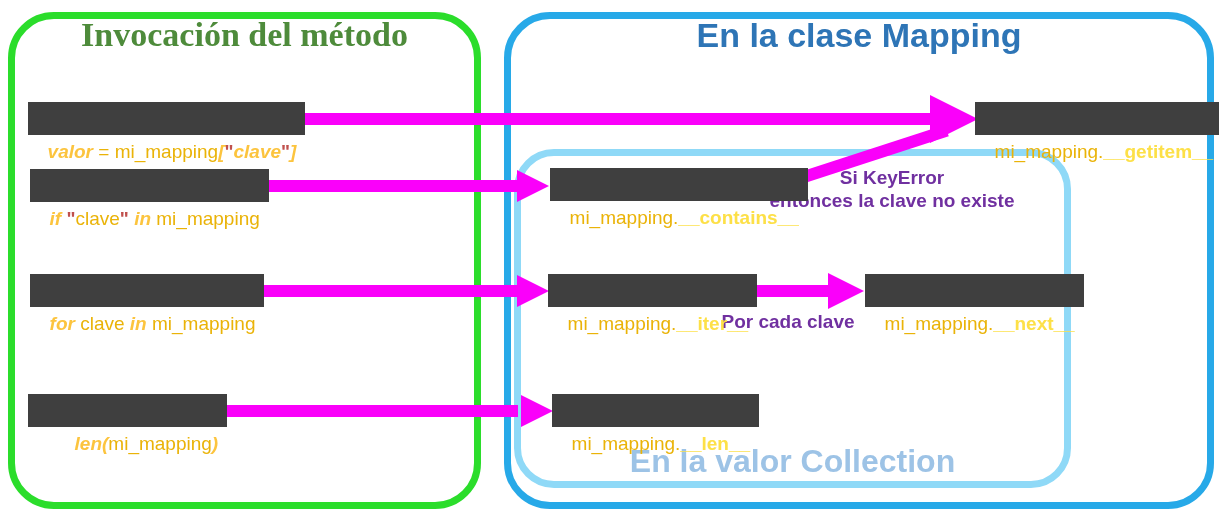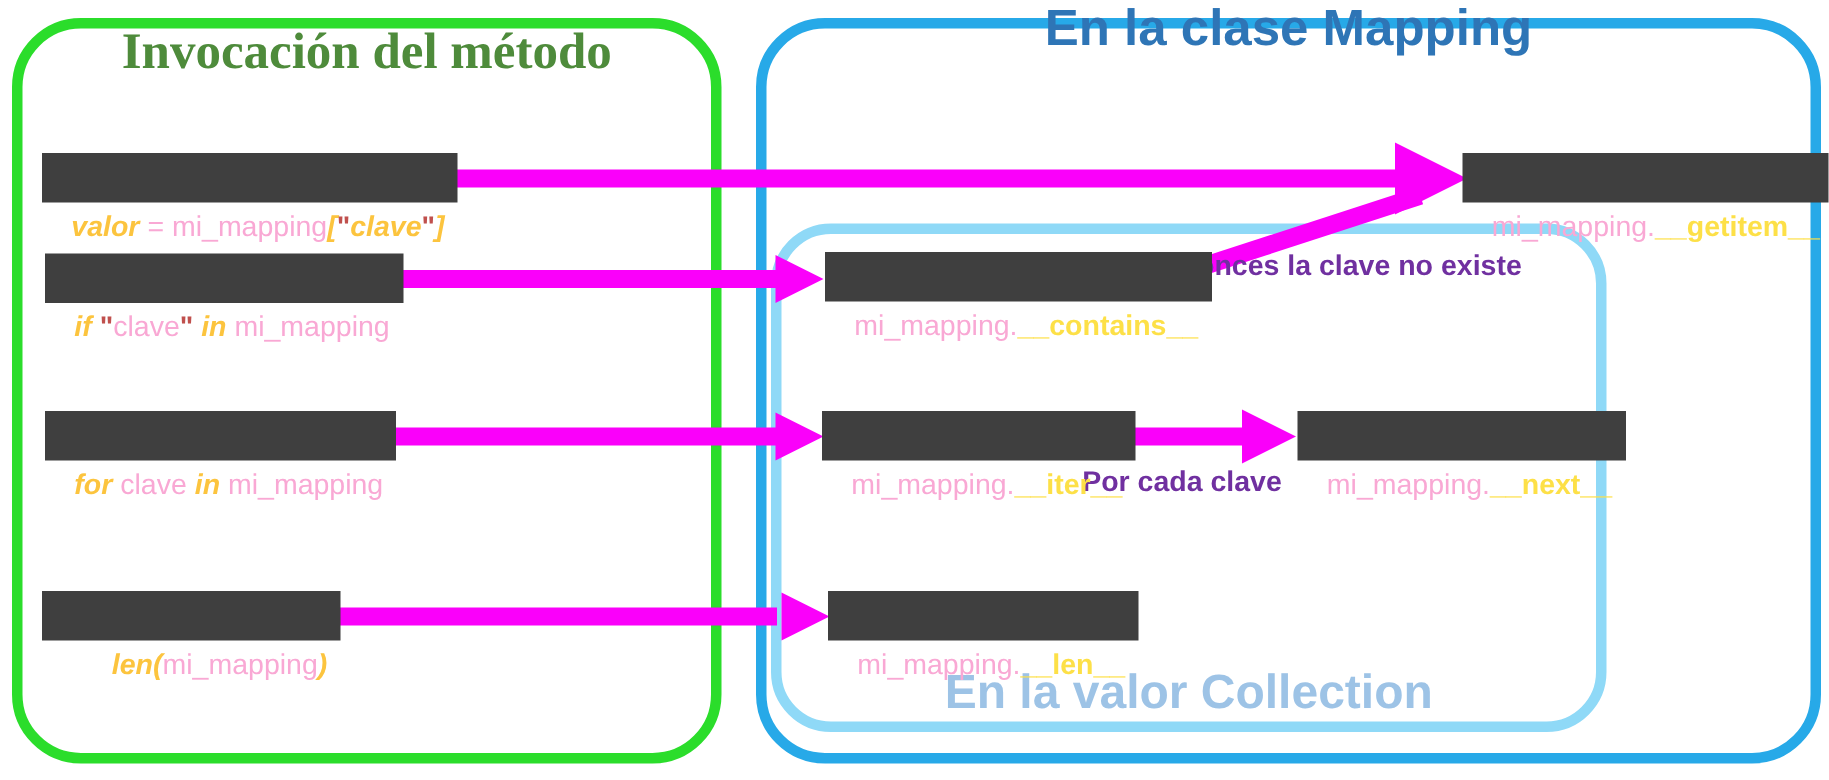--- a/index.html
+++ b/index.html
@@ -7,32 +7,32 @@
     width:1219px;height:520px;position:relative;background:#ffffff;
     font-family:"Liberation Sans",sans-serif;overflow:hidden;
   }
   .panel{position:absolute;box-sizing:border-box;background:transparent;}
   .panel-green{left:8px;top:12px;width:473px;height:497px;border:7px solid #2bdd2b;border-radius:46px;z-index:1;}
   .panel-blue{left:504px;top:12px;width:710px;height:497px;border:7px solid #27a9e8;border-radius:46px;z-index:1;}
   .panel-lightblue{left:514px;top:149px;width:557px;height:339px;border:7px solid #8fd9f7;border-radius:40px;z-index:1;}
 
   .title{position:absolute;text-align:center;font-weight:bold;z-index:3;white-space:nowrap;}
   .title-green{left:8px;width:473px;top:16px;font-size:34px;color:#4e8b3b;font-family:Liberation Serif, serif;}
-  .title-blue{left:504px;width:710px;top:0;font-size:34px;color:#2e75b6;}
+  .title-blue{left:504px;width:710px;top:16px;font-size:34px;color:#2e75b6;}
   .title-collection{left:514px;width:557px;top:443px;font-size:32px;color:#9dc3e6;}
 
   .codebox{
     position:absolute;background:#3f3f3f;color:#d9d9d9;
     font-size:19px;line-height:33px;height:33px;padding:0 9px;
     white-space:pre;z-index:4;
   }
   .kw{color:#fcc43e;font-weight:bold;font-style:italic;}
   .quote{color:#c0504d;font-weight:bold;}
   .method{color:#fde047;font-weight:bold;}
-  .plain{color:#f9a8d4;text-align:right;}
+  .plain{color:#eab308;text-align:right;}
 
   .shaft{position:absolute;height:12px;background:#fa00fa;z-index:2;}
   .head{position:absolute;width:0;height:0;z-index:2;}
   .head-big{border-top:24px solid transparent;border-bottom:24px solid transparent;border-left:48px solid #fa00fa;}
   .head-mid{border-top:16px solid transparent;border-bottom:16px solid transparent;border-left:32px solid #fa00fa;}
   .head-med{border-top:18px solid transparent;border-bottom:18px solid transparent;border-left:36px solid #fa00fa;}
   .diag{transform-origin:0 50%;}
 
   .note{position:absolute;color:#7030a0;font-weight:bold;font-size:19px;line-height:23px;text-align:center;z-index:3;}
   .note-keyerror{left:762px;top:166px;width:260px;}
@@ -60,20 +60,21 @@
 
 <div class="shaft" style="left:173px;top:405px;width:345px;"></div>
 <div class="head head-mid" style="left:521px;top:395px;"></div>
 
 <div class="shaft" style="left:718px;top:285px;width:113px;"></div>
 <div class="head head-med" style="left:828px;top:273px;"></div>
 
 <div class="shaft diag" style="left:770px;top:182px;width:186px;transform:rotate(-18deg);"></div>
 
 <div class="note note-keyerror">
+  <div>Si KeyError</div>
   <div>entonces la clave no existe</div>
 </div>
 <div class="note note-percada">Por cada clave</div>
 
 <div class="codebox" style="left:28px;top:102px;">
   <span class="kw">valor</span><span class="plain"> = mi_mapping</span><span class="kw">[</span><span class="quote">"</span><span class="kw">clave</span><span class="quote">"</span><span class="kw">]</span>
 </div>
 
 <div class="codebox" style="left:30px;top:169px;">
   <span class="kw">if </span><span class="quote">"</span><span class="plain">clave</span><span class="quote">" </span><span class="kw">in </span><span class="plain">mi_mapping</span>

